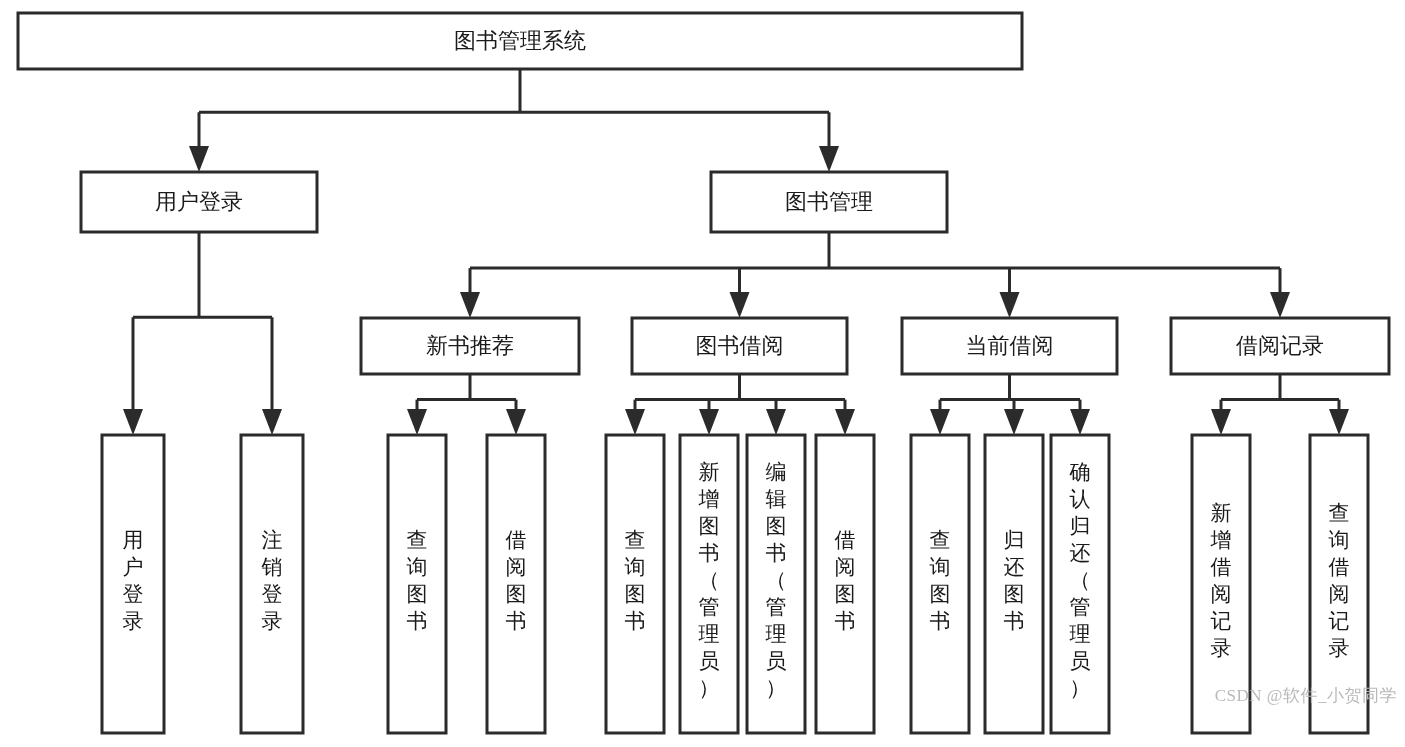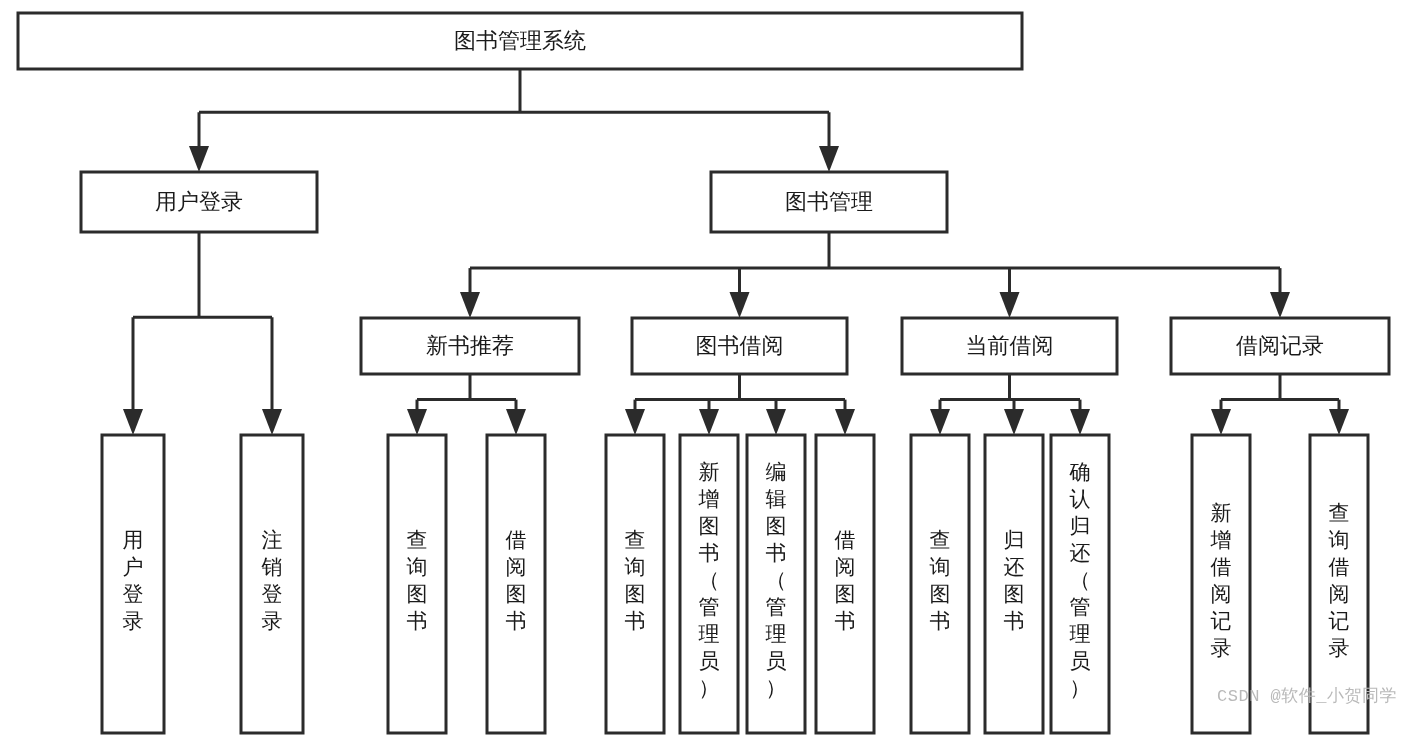--- a/index.html
+++ b/index.html
@@ -51,21 +51,21 @@
   .node-label-vert {
     fill: #1a1a1a;
     font-family: "DejaVu Sans", "Liberation Sans", sans-serif;
     font-size: 21px;
     text-anchor: middle;
   }
   .watermark {
     position: absolute;
     right: 8px;
     bottom: 6px;
-    font-family: Liberation Mono, monospace;
+    font-family: Liberation Serif, serif;
     font-size: 17px;
     color: #b9b9b9;
     white-space: nowrap;
     letter-spacing: 0.5px;
     pointer-events: none;
   }
 </style>
 </head>
 <body>
 

